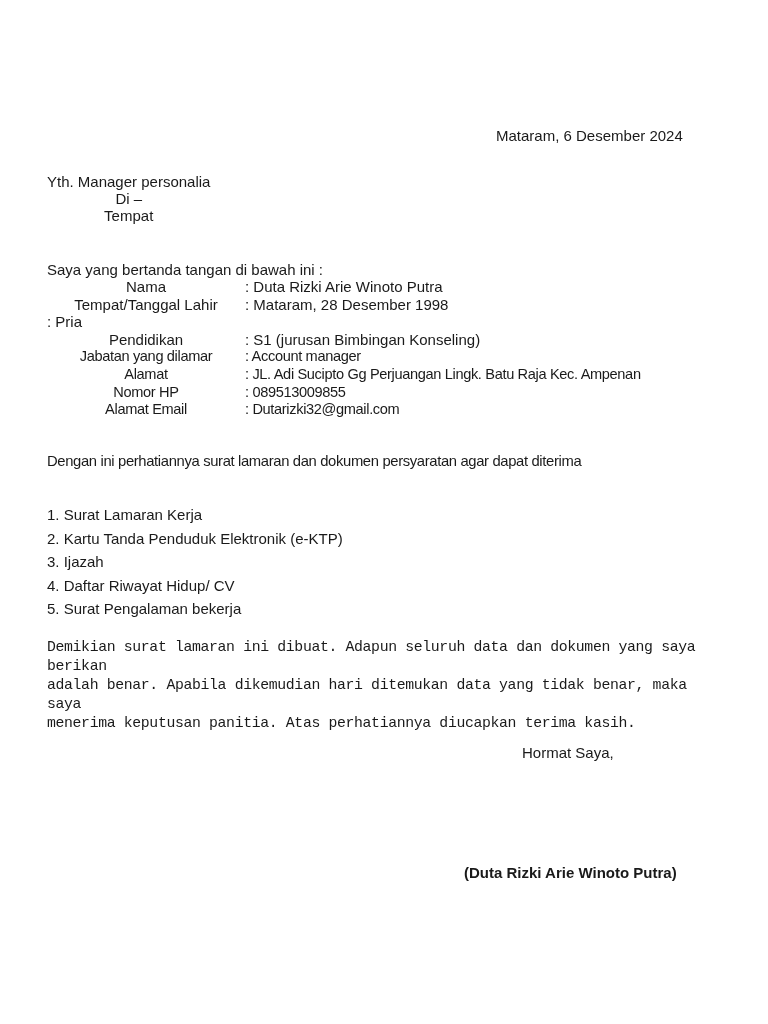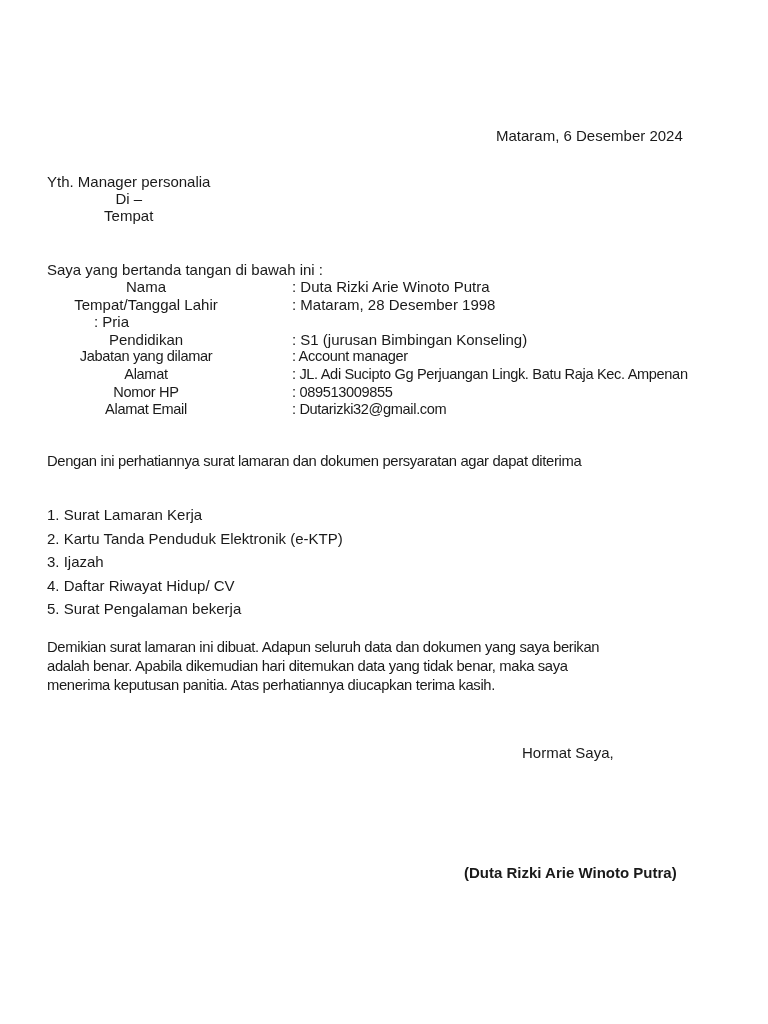--- a/index.html
+++ b/index.html
@@ -9,25 +9,25 @@
     color: #1a1a1a; font-size: 15px;
   }
   .abs { position: absolute; white-space: nowrap; line-height: 18px; }
   .date { left: 496px; top: 127px; }
   .addr { left: 47px; top: 173px; }
   .addr div { height: 17px; line-height: 17px; text-align: center; }
   .intro { left: 47px; top: 261px; }
   .fields { position: absolute; left: 47px; top: 278px; text-align: center; }
   .frow { display: flex; height: 17.6px; line-height: 17.6px; }
   .frow .flabel { width: 198px; }
-  .frow .fvalue { white-space: nowrap; margin-left: 47px; }
+  .frow .fvalue { white-space: nowrap; }
   .condensed { font-size: 14.6px; letter-spacing: -0.35px; }
   .para { position: absolute; left: 47px; width: 680px; line-height: 19px; letter-spacing: -0.35px; font-size: 14.8px; }
   .p1 { top: 452px; }
-  .p2 { top: 638px; }
+  .p2 { top: 638px; font-family: Liberation Mono, monospace; }
   .list { position: absolute; left: 47px; top: 506px; }
   .list div { height: 23.6px; line-height: 18px; }
   .closing { left: 522px; top: 744px; }
   .signame { left: 464px; top: 864px; font-weight: bold; }
 </style>
 </head>
 <body>
 
 <div class="abs date">Mataram, 6 Desember 2024</div>
 

